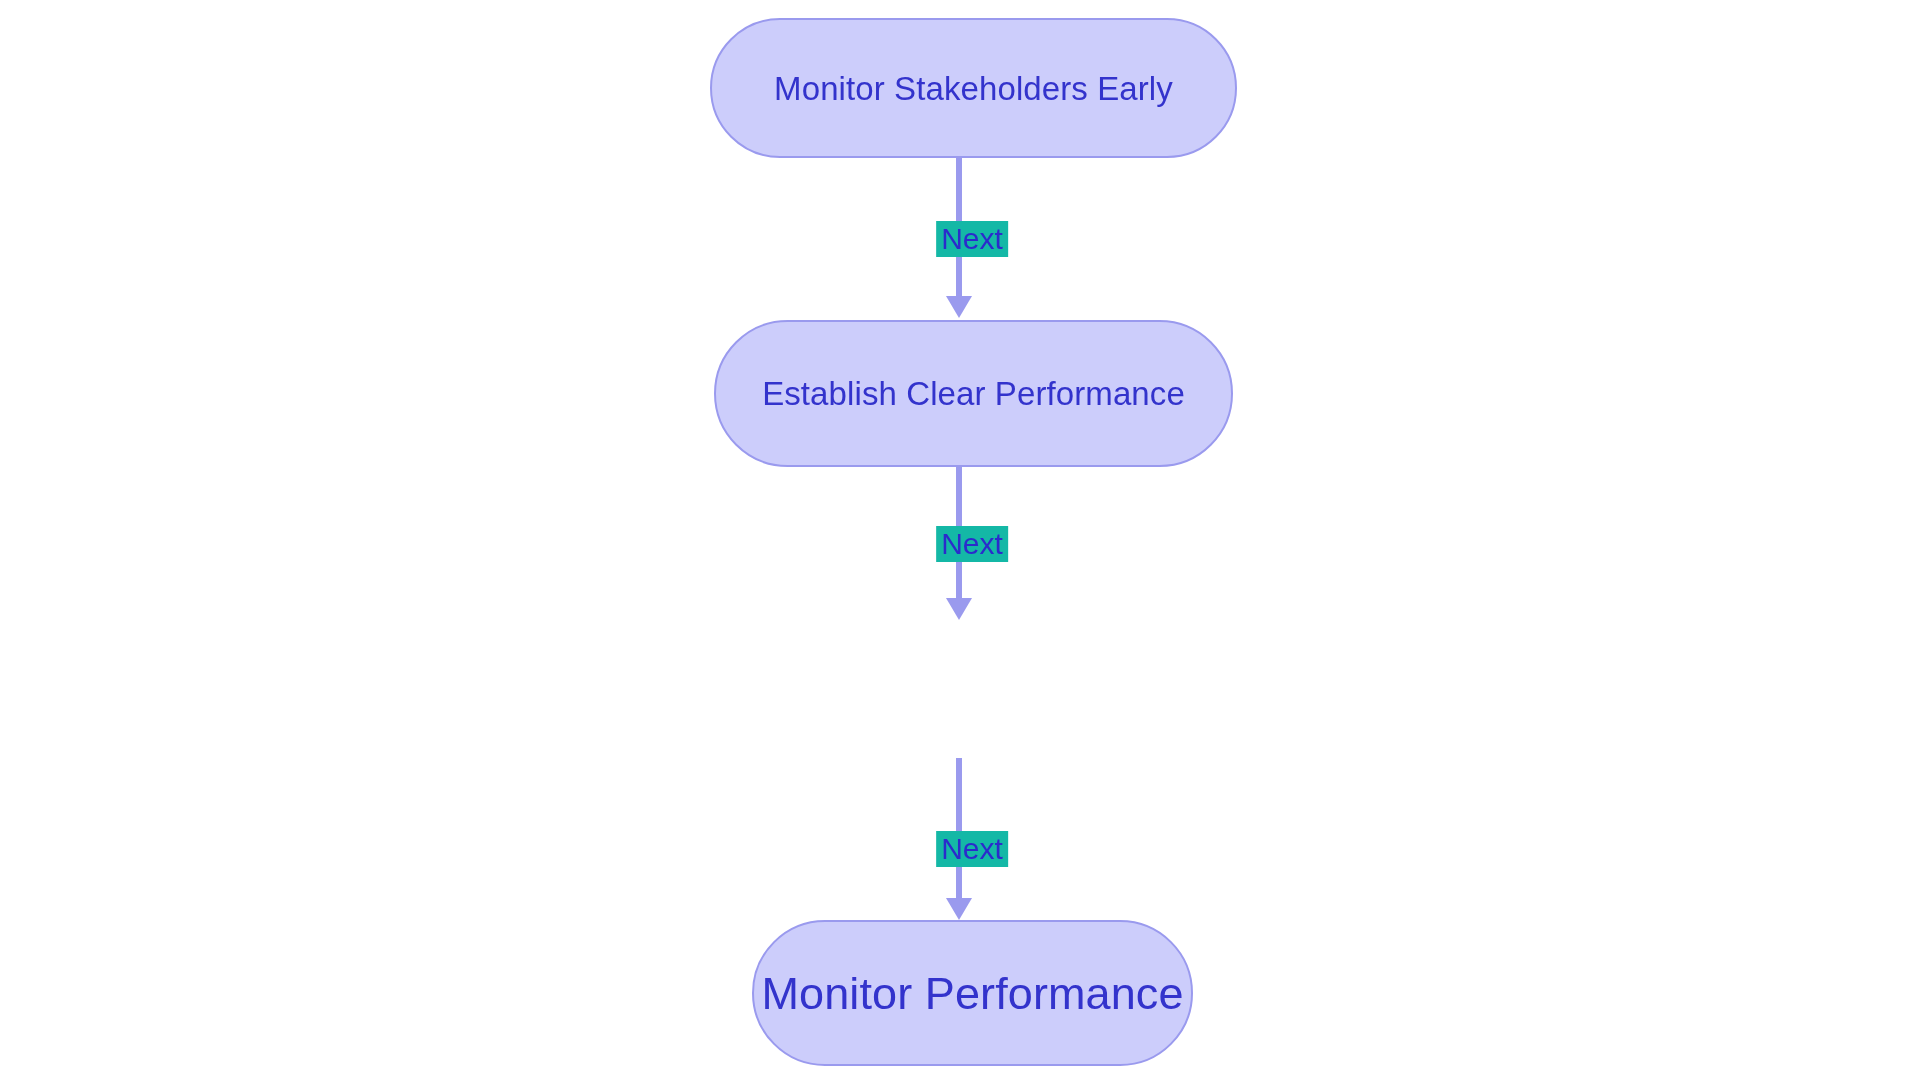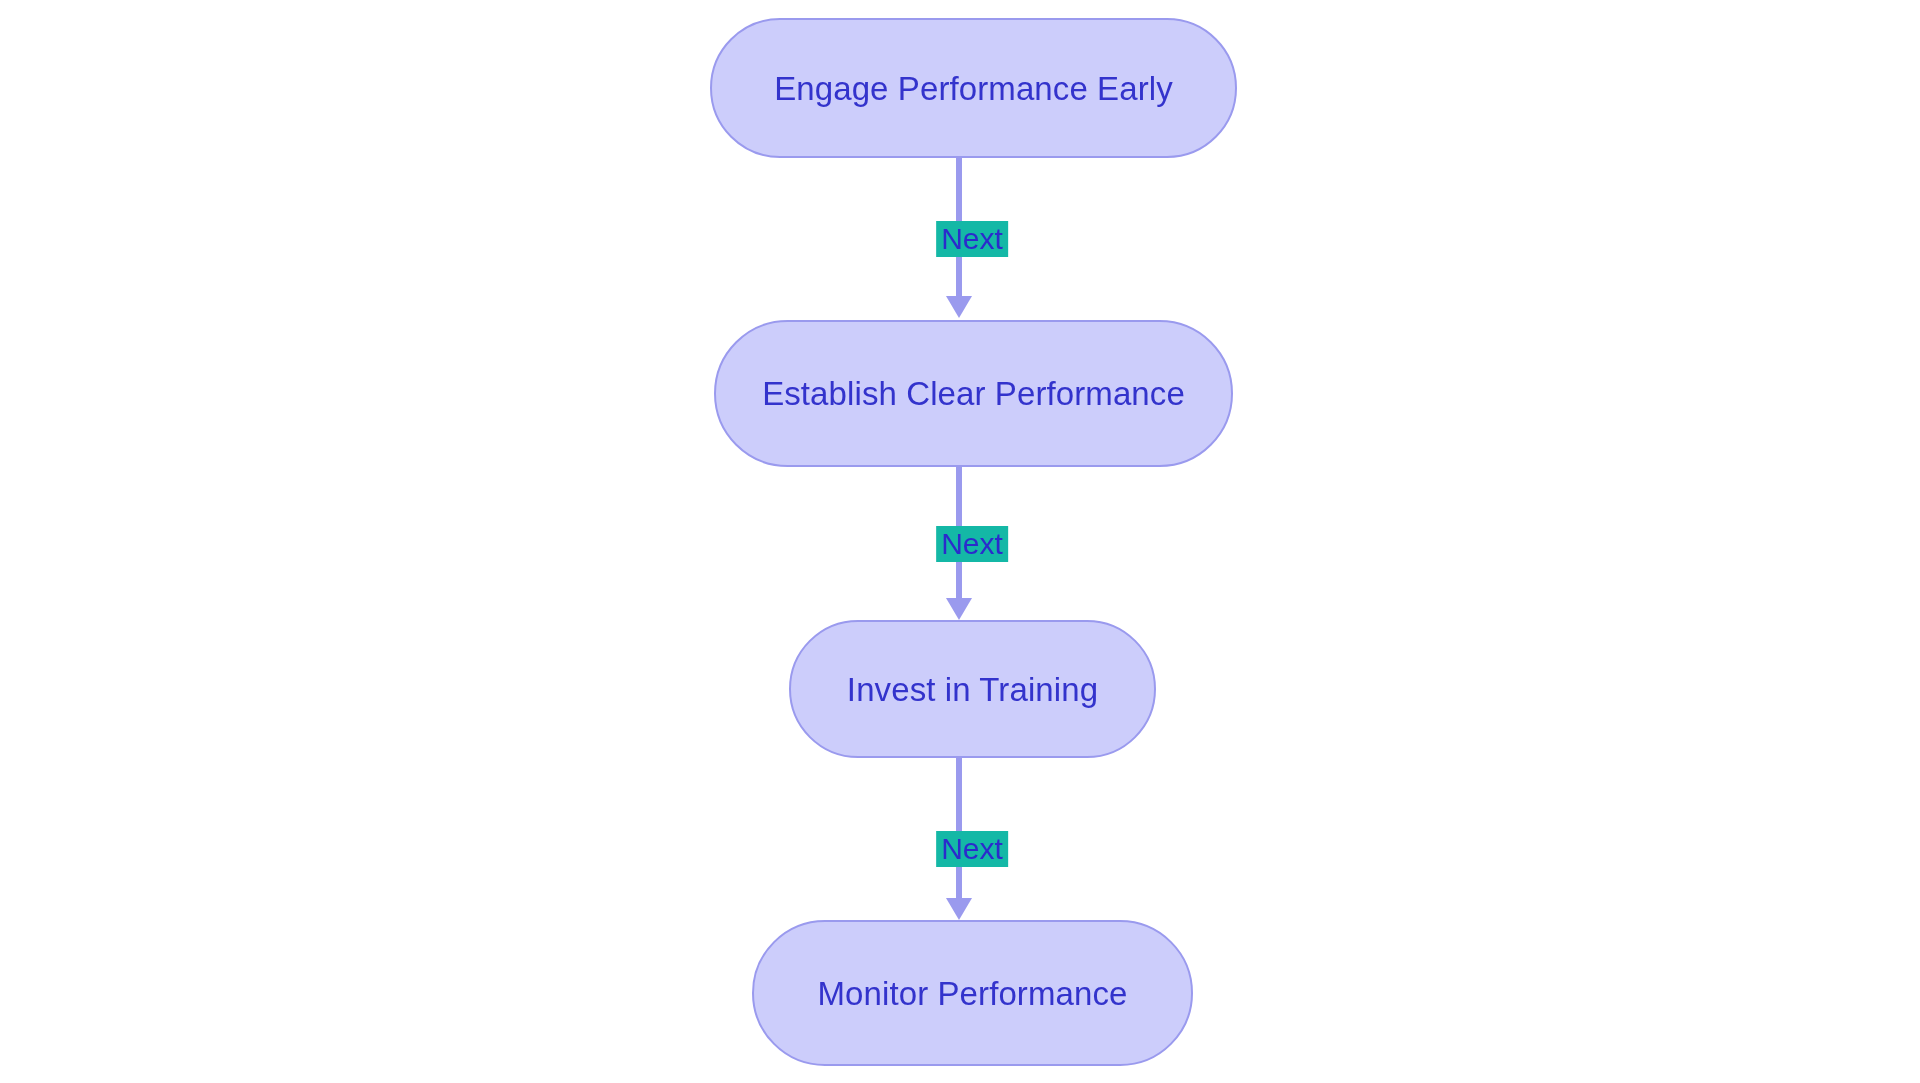--- a/index.html
+++ b/index.html
@@ -66,21 +66,21 @@
     height: 138px;
   }
   #node-invest-in-training .node-label { font-size: 33px; }
 
   #node-monitor-performance {
     left: 752px;
     top: 920px;
     width: 441px;
     height: 146px;
   }
-  #node-monitor-performance .node-label { font-size: 33px; }
+  #node-monitor-performance .node-label { font-size: 45px; }
 
   
   .edge {
     position: absolute;
     left: 0;
     top: 0;
     width: 1920px;
     height: 1083px;
     z-index: 1;
     pointer-events: none;
@@ -125,28 +125,25 @@
     </g>
   </svg>
 
   <div class="edge-label" id="edge-label-1">Next</div>
 
   <div class="edge-label" id="edge-label-2">Next</div>
 
   <div class="edge-label" id="edge-label-3">Next</div>
 
   <div class="node" id="node-engage-stakeholders-early">
-    <span class="node-label">Engage Performance Early</span>
+    <span class="node-label">Monitor Stakeholders Early</span>
   </div>
 
   <div class="node" id="node-establish-clear-objectives">
     <span class="node-label">Establish Clear Performance</span>
   </div>
 
-  <div class="node" id="node-invest-in-training">
-    <span class="node-label">Invest in Training</span>
-  </div>
 
   <div class="node" id="node-monitor-performance">
     <span class="node-label">Monitor Performance</span>
   </div>
 
 </div>
 
 </body></html>

